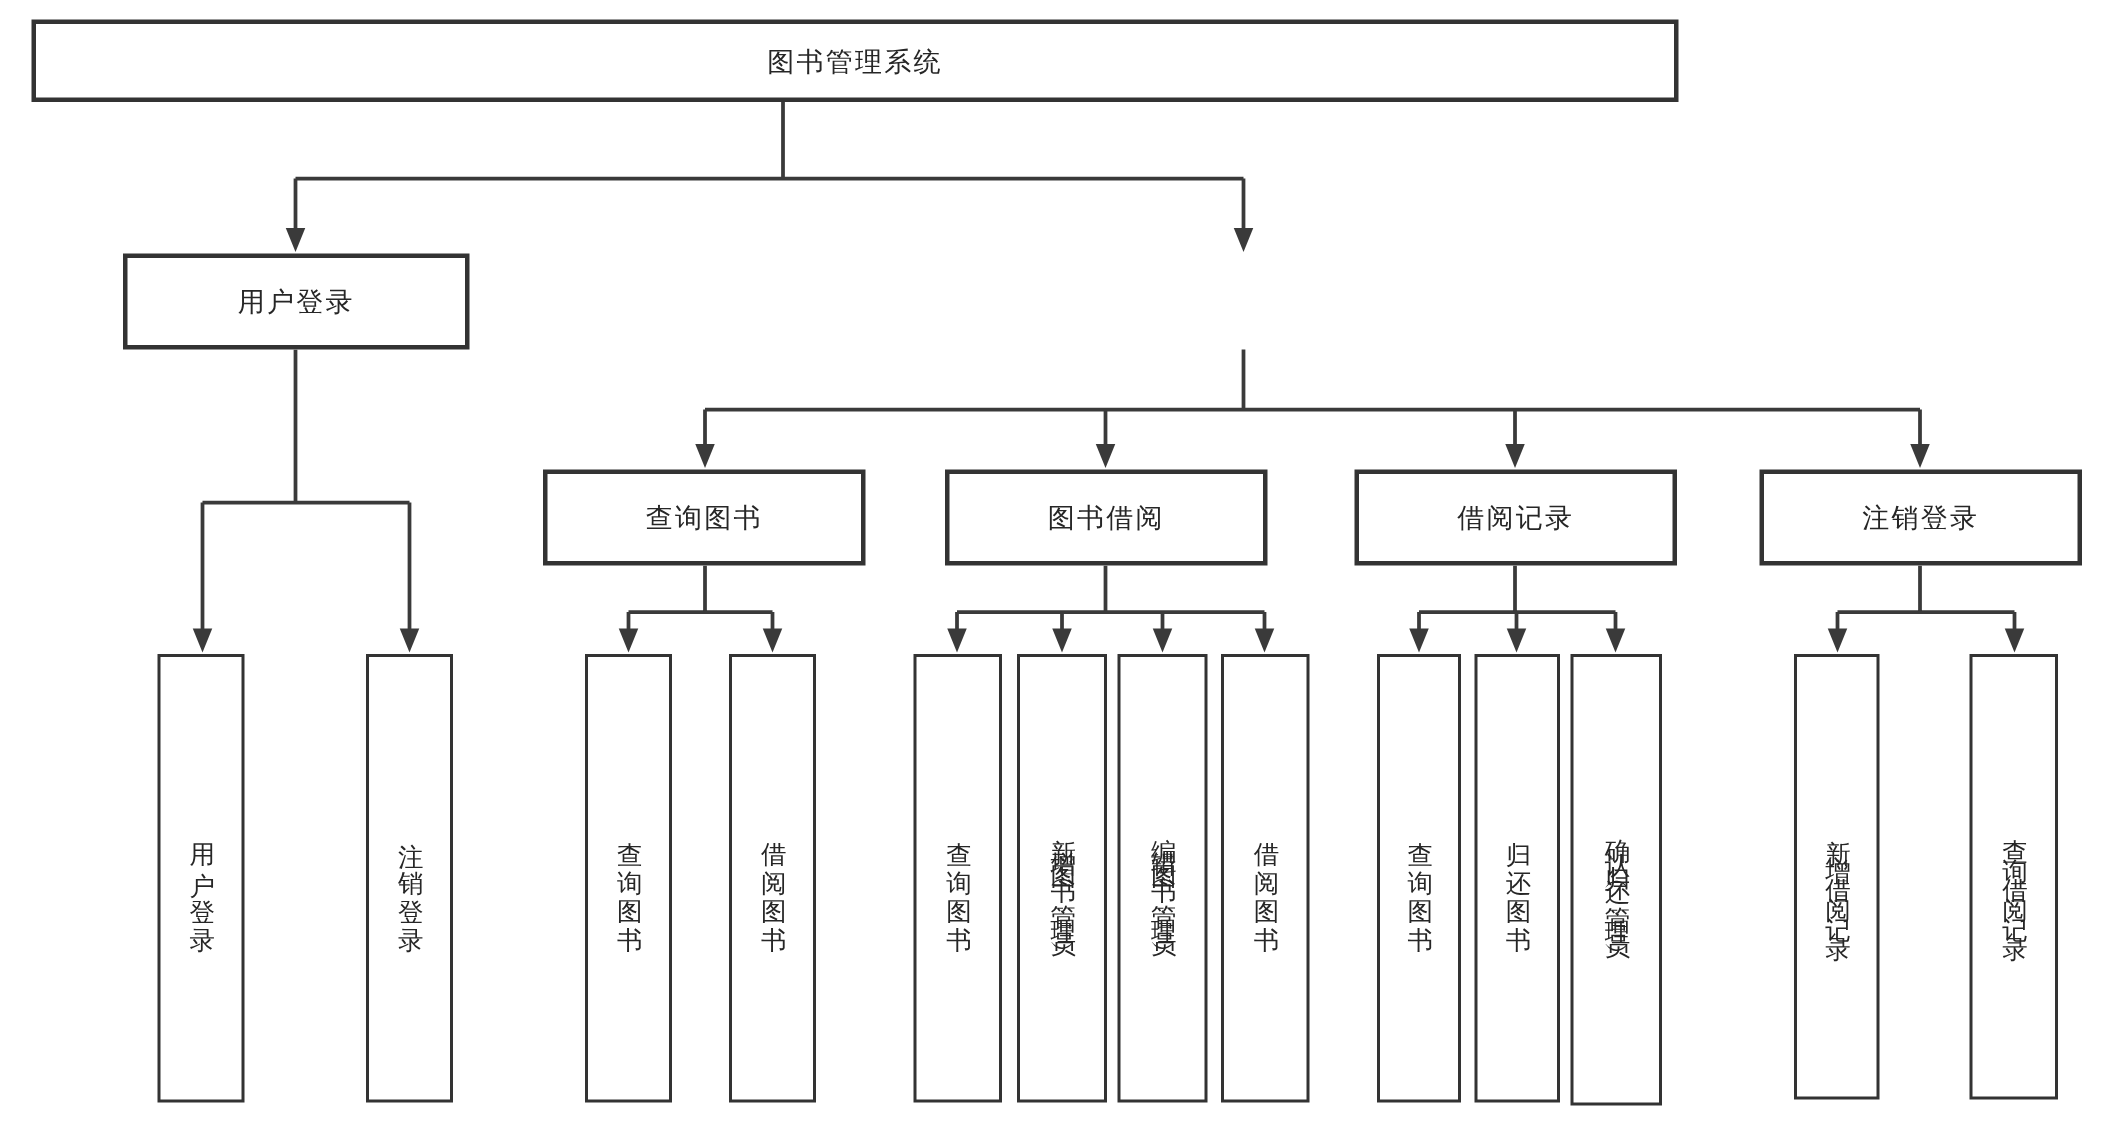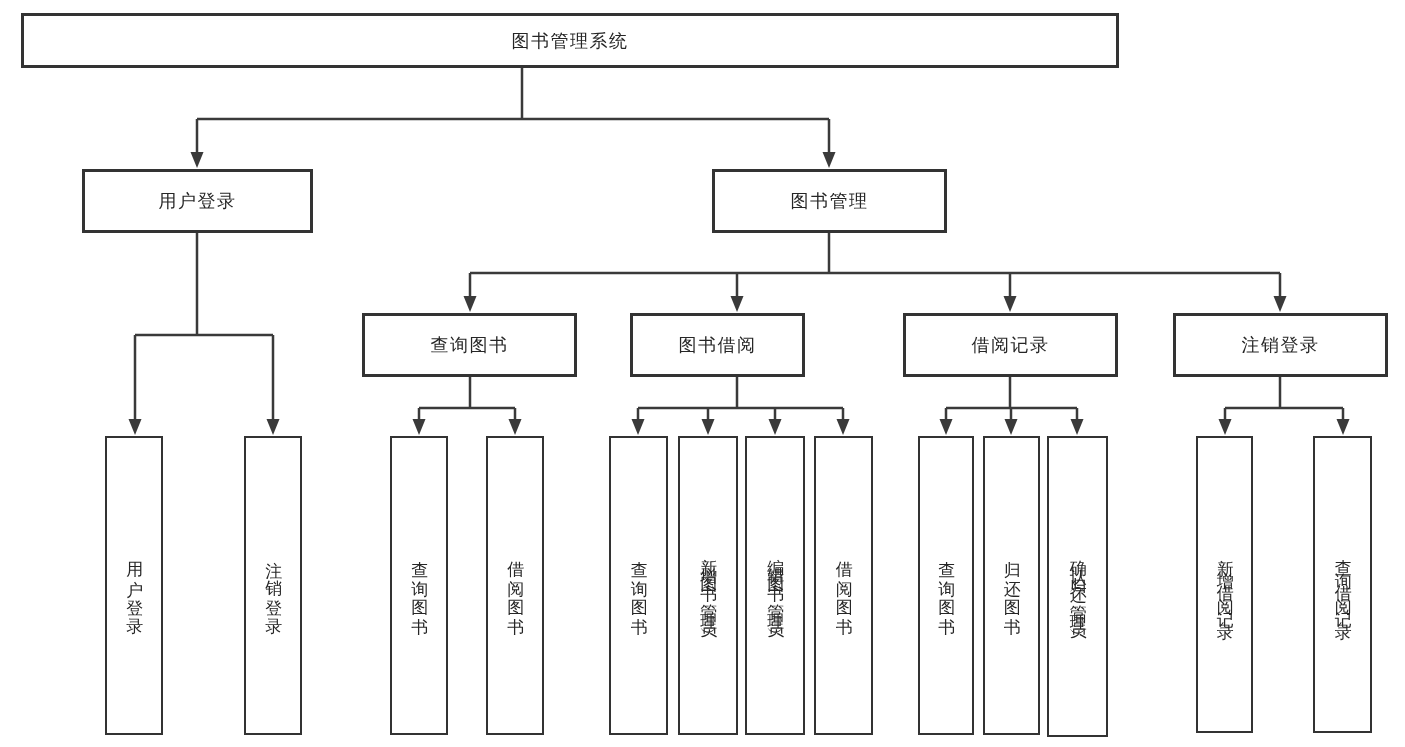--- a/index.html
+++ b/index.html
@@ -79,28 +79,25 @@
     </g>
   </svg>
 
   <div class="box h-box" style="left:21px;top:13px;width:1098px;height:55px;">
     <span>图书管理系统</span>
   </div>
 
   <div class="box h-box" style="left:82px;top:169px;width:231px;height:64px;">
     <span>用户登录</span>
   </div>
-  <div class="box h-box" style="left:712px;top:169px;width:235px;height:64px;">
-    <span>图书管理</span>
-  </div>
 
   <div class="box h-box" style="left:362px;top:313px;width:215px;height:64px;">
     <span>查询图书</span>
   </div>
-  <div class="box h-box" style="left:630px;top:313px;width:175px;height:64px;">
+  <div class="box h-box" style="left:630px;top:313px;width:215px;height:64px;">
     <span>图书借阅</span>
   </div>
   <div class="box h-box" style="left:903px;top:313px;width:215px;height:64px;">
     <span>借阅记录</span>
   </div>
   <div class="box h-box" style="left:1173px;top:313px;width:215px;height:64px;">
     <span>注销登录</span>
   </div>
 
   <div class="box v-box" style="left:105px;top:436px;width:58px;height:299px;">

